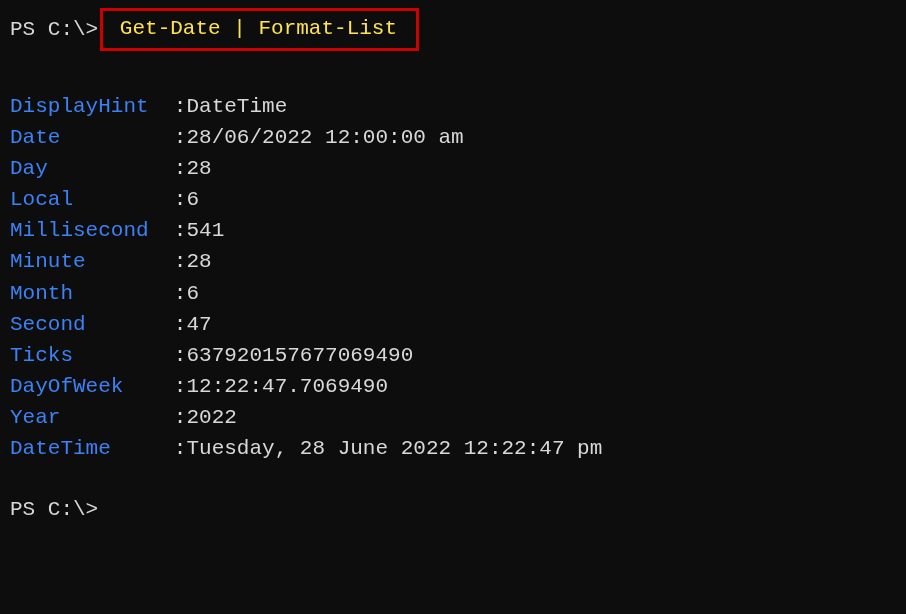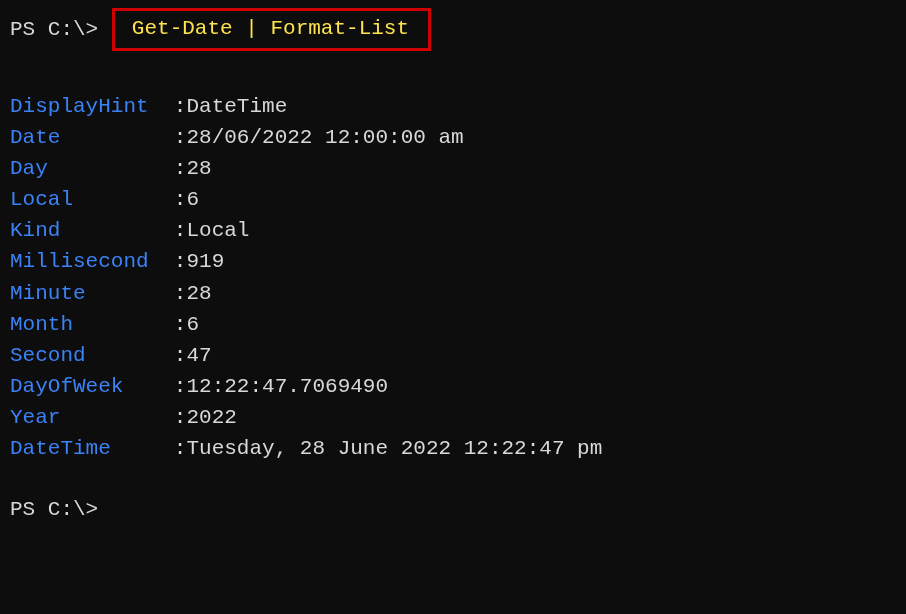--- a/index.html
+++ b/index.html
@@ -23,21 +23,21 @@
       align-items: center;
       margin-bottom: 10px;
     }
     .prompt-prefix {
       color: #d8d8d8;
       white-space: pre;
     }
     .highlight-box {
       border: 3px solid #d10000;
       padding: 2px 6px 4px 4px;
-      margin-left: 14px;
+      margin-left: 2px;
     }
     .cmd-text {
       color: #ffe34d;
       white-space: pre;
     }
     .blank-line {
       height: 30px;
     }
     .output-table {
       border-collapse: collapse;
@@ -92,43 +92,43 @@
         <td class="prop-name">Day         </td>
         <td class="prop-sep">:</td>
         <td class="prop-val">28</td>
       </tr>
       <tr>
         <td class="prop-name">Local        </td>
         <td class="prop-sep">:</td>
         <td class="prop-val">6</td>
       </tr>
       <tr>
-        <td class="prop-name">Kind        </td>
-        <td class="prop-sep">:</td>
-        <td class="prop-val">Local</td>
-      </tr>
-      <tr>
         <td class="prop-name">Millisecond </td>
         <td class="prop-sep">:</td>
-        <td class="prop-val">919</td>
+        <td class="prop-val">541</td>
       </tr>
       <tr>
         <td class="prop-name">Minute      </td>
         <td class="prop-sep">:</td>
         <td class="prop-val">28</td>
       </tr>
       <tr>
         <td class="prop-name">Month       </td>
         <td class="prop-sep">:</td>
         <td class="prop-val">6</td>
       </tr>
       <tr>
         <td class="prop-name">Second      </td>
         <td class="prop-sep">:</td>
         <td class="prop-val">47</td>
+      </tr>
+      <tr>
+        <td class="prop-name">Ticks       </td>
+        <td class="prop-sep">:</td>
+        <td class="prop-val">637920157677069490</td>
       </tr>
       <tr>
         <td class="prop-name">DayOfWeek   </td>
         <td class="prop-sep">:</td>
         <td class="prop-val">12:22:47.7069490</td>
       </tr>
       <tr>
         <td class="prop-name">Year        </td>
         <td class="prop-sep">:</td>
         <td class="prop-val">2022</td>

